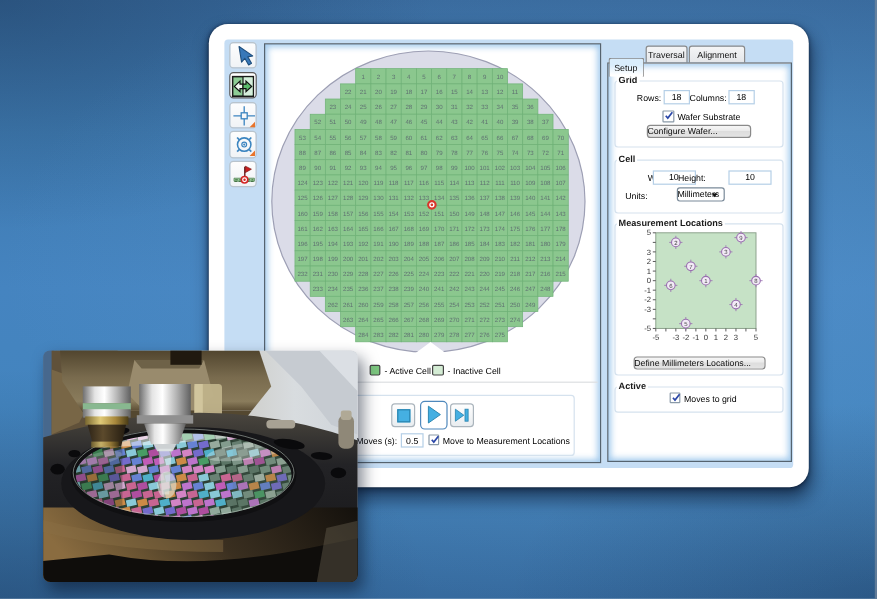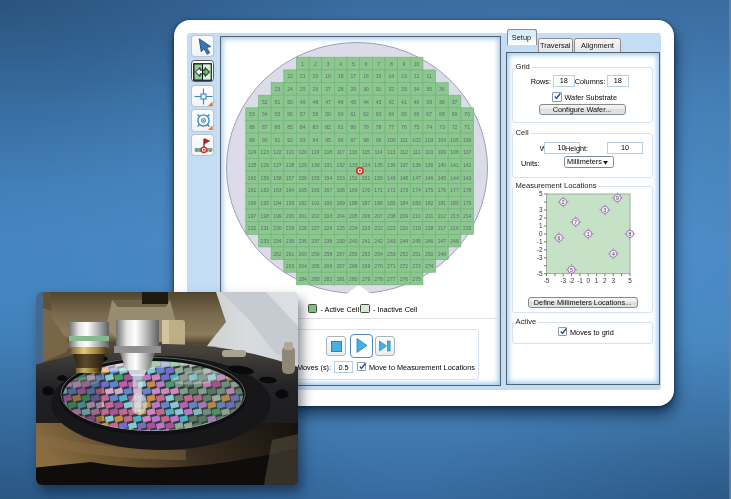--- a/index.html
+++ b/index.html
@@ -13,28 +13,28 @@
 .abs{position:absolute}
 .win{left:173.5px;top:20px;width:500px;height:385.5px;background:#fff;border-radius:16px;
  box-shadow:2px 9px 14px rgba(5,15,35,.55), 0 2px 5px rgba(5,15,40,.4), 0 0 2px rgba(10,25,50,.5)}
 .content{left:187px;top:33px;width:473.5px;height:357px;background:#c5ddf4;border-radius:3px}
 .panel{background:#fff;border:1px solid #55636f;box-shadow:inset 0 0 5px 2px rgba(150,195,235,.9)}
 .lpanel{left:219.5px;top:36px;width:279px;height:347.5px}
 .rpanel{left:506px;top:51.5px;width:151.5px;height:331.5px}
 .tbtn{left:190.5px;width:23px;height:22.3px;background:linear-gradient(180deg,#fdfdfd,#f0f3f6);border:1px solid #b9c4cd;border-radius:3.5px;box-sizing:border-box}
 .tbtn.sel{background:#fff;border:1.5px solid #5a5a5a}
 .gbox{border:1px solid #d5e2ee;border-radius:3px;position:absolute}
-.glabel{position:absolute;font-weight:normal;font-size:7.6px;color:#1a1a1a;background:#fff;padding:0 2px;line-height:8px}
+.glabel{position:absolute;font-weight:bold;font-size:7.6px;color:#1a1a1a;background:#fff;padding:0 2px;line-height:8px}
 .inp{position:absolute;background:#fff;border:1px solid #b5cfe7;box-sizing:border-box;font-size:7.3px;text-align:center;line-height:10px;color:#000}
 .lab{position:absolute;font-size:7.3px;color:#000;line-height:8px;white-space:nowrap}
-.btn{position:absolute;background:linear-gradient(180deg,#f6f6f6 0%,#ebebeb 45%,#dddddd 50%,#e4e4e4 100%);border:1px solid #8a8a8a;border-radius:3px;font-size:7.3px;text-align:center;color:#111;box-sizing:border-box;white-space:nowrap}
+.btn{position:absolute;background:linear-gradient(180deg,#f6f6f6 0%,#ebebeb 45%,#dddddd 50%,#e4e4e4 100%);border:1px solid #8a8a8a;border-radius:3px;font-size:7.3px;color:#111;box-sizing:border-box;white-space:nowrap}
 .cb{position:absolute;width:9.5px;height:9.5px;background:#fff;border:1px solid #8a9aa8;box-sizing:border-box;border-radius:1px}
 .cb svg{position:absolute;left:0px;top:-1px}
 .tab{position:absolute;top:37.5px;height:16px;background:linear-gradient(180deg,#f4f5f6,#e3e5e8);border:1px solid #8b8b8b;border-radius:2.5px 2.5px 0 0;font-size:7.4px;text-align:center;box-sizing:border-box;line-height:14px;color:#111}
-.tab.active{top:29px;height:16px;background:linear-gradient(180deg,#d9edfc 35%,#ffffff 90%);border-bottom:none;z-index:5;line-height:15px}
+.tab.active{top:48px;height:16px;background:linear-gradient(180deg,#d9edfc 35%,#ffffff 90%);border-bottom:none;z-index:5;line-height:15px}
 .sep{position:absolute;left:220.5px;top:318px;width:277px;height:1px;background:#dcdfe2}
 .legend-sq{position:absolute;width:9.5px;height:9.5px;border:1px solid #444;border-radius:1.5px;box-sizing:border-box}
 </style></head>
 <body>
 <div class="abs win"></div>
 <div class="abs content"></div>
 <div class="abs" style="right:0;top:0;width:2px;height:499px;background:#71879d;opacity:.75"></div>
 <div class="abs tbtn" style="top:35.2px;padding:1px 0 0 1px"><svg width="21" height="20" viewBox="0 0 21 20">
       <path d="M6.2,1.8 L8.3,14.8 L11,11.6 L14.2,17.2 L16.6,15.7 L13.5,10.4 L17.6,9.6 Z" fill="#3878b8" stroke="#1d4d7c" stroke-width="0.9" stroke-linejoin="round"></path>
     </svg></div>
@@ -695,21 +695,21 @@
   </div>
 <div class="lab" style="left:564.5px;top:94px">Wafer Substrate</div>
 <div class="btn" style="left:538.5px;top:103.5px;width:87px;height:11.5px;line-height:10px">Configure Wafer...</div>
 <div class="gbox" style="left:511.5px;top:132.5px;width:139px;height:43.5px"></div>
 <div class="glabel" style="left:513.5px;top:128.5px">Cell</div>
 <div class="lab" style="left:520px;top:144.5px;width:40.5px;text-align:right">Width:</div>
 <div class="inp" style="left:543.5px;top:141.5px;width:36px;height:12px">10</div>
 <div class="lab" style="left:565px;top:144.5px;width:40.5px;text-align:left">Height:</div>
 <div class="inp" style="left:607px;top:141.5px;width:36px;height:12px">10</div>
 <div class="lab" style="left:521px;top:159.5px;width:40.5px;text-align:left">Units:</div>
-<div class="abs" style="left:563.5px;top:156px;width:50px;height:12px;background:#fff;border:1px solid #7a8a99;border-radius:2.5px;box-sizing:border-box;font-size:7.3px;line-height:10px;text-align:center;color:#000;padding-right:8px">Millimeters
+<div class="abs" style="left:563.5px;top:156px;width:40px;height:12px;background:#fff;border:1px solid #7a8a99;border-radius:2.5px;box-sizing:border-box;font-size:7.3px;line-height:10px;text-align:center;color:#000;padding-right:8px">Millimeters
 <svg width="5" height="3.6" viewBox="0 0 5 3.6" style="position:absolute;right:4.5px;top:4px">
       <path d="M0,0 L5,0 L2.5,3.4 Z" fill="#111"></path>
     </svg></div>
 <div class="gbox" style="left:511.5px;top:186px;width:139px;height:124.5px"></div>
 <div class="glabel" style="left:513.5px;top:182px">Measurement Locations</div>
 <svg width="142" height="102" style="position:absolute;left:509px;top:187px" viewBox="0 0 142 102" font-family="Liberation Sans, sans-serif">
 <rect x="37.5" y="7.0" width="83.5" height="79.7" fill="#c6e2c6" stroke="#8aa08a" stroke-width="0.8"></rect>
 <line x1="35.0" y1="7.0" x2="37.5" y2="7.0" stroke="#555" stroke-width="0.8"></line>
 <text x="33.5" y="9.2" font-size="6.4" fill="#333" text-anchor="end">5</text>
 <line x1="35.0" y1="22.9" x2="37.5" y2="22.9" stroke="#555" stroke-width="0.8"></line>

